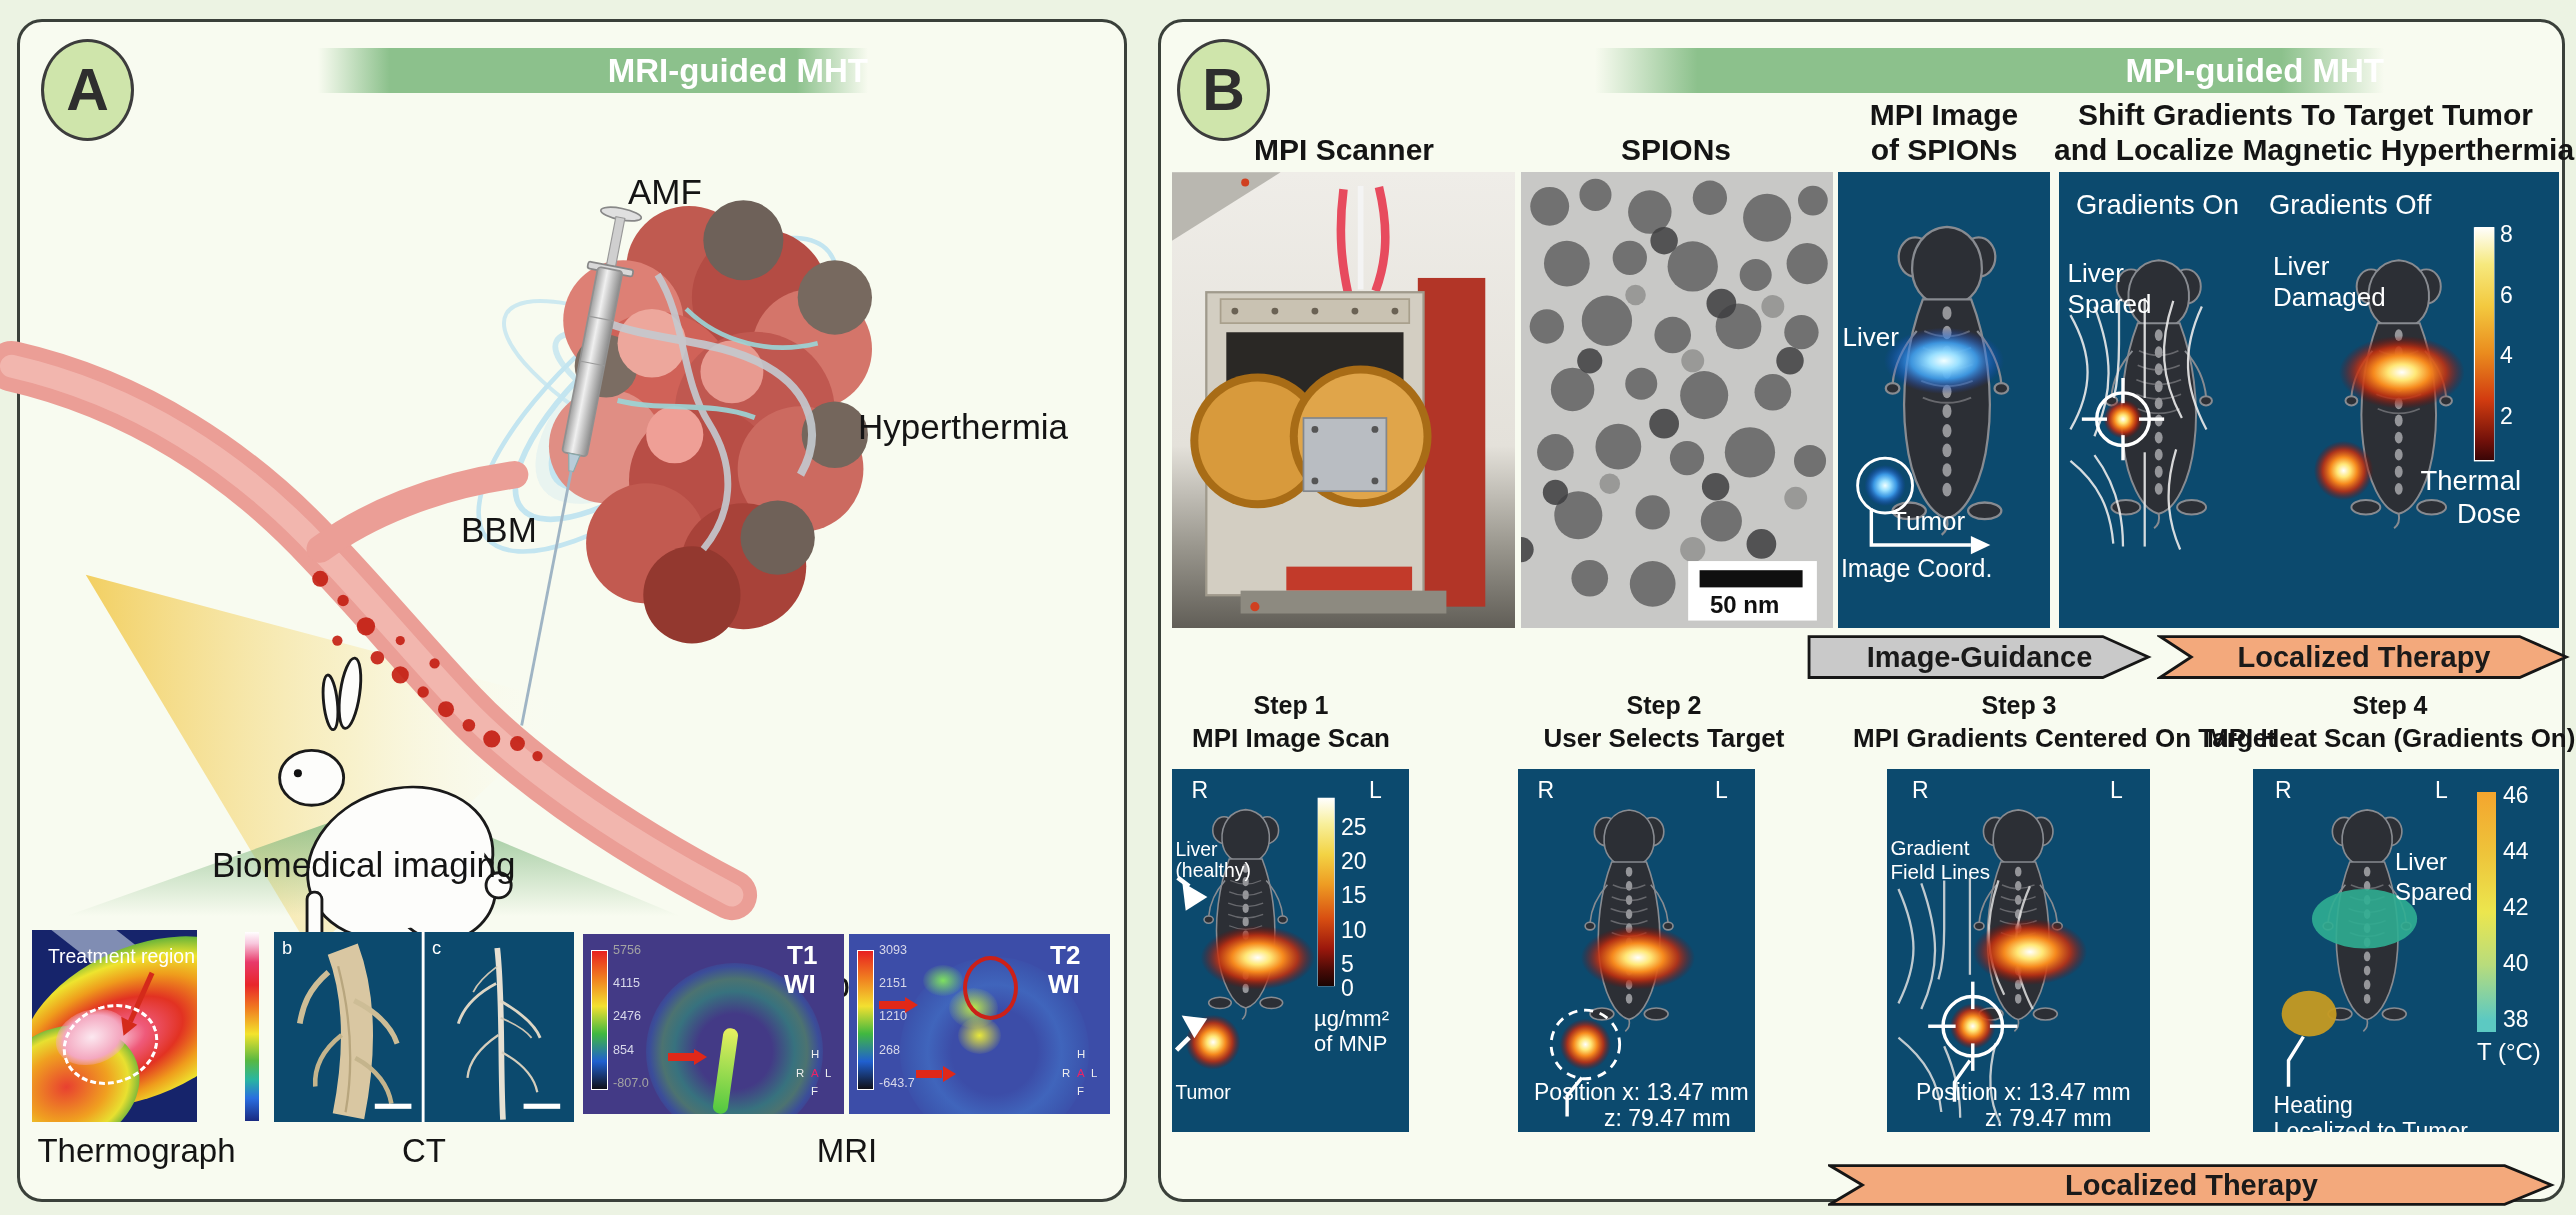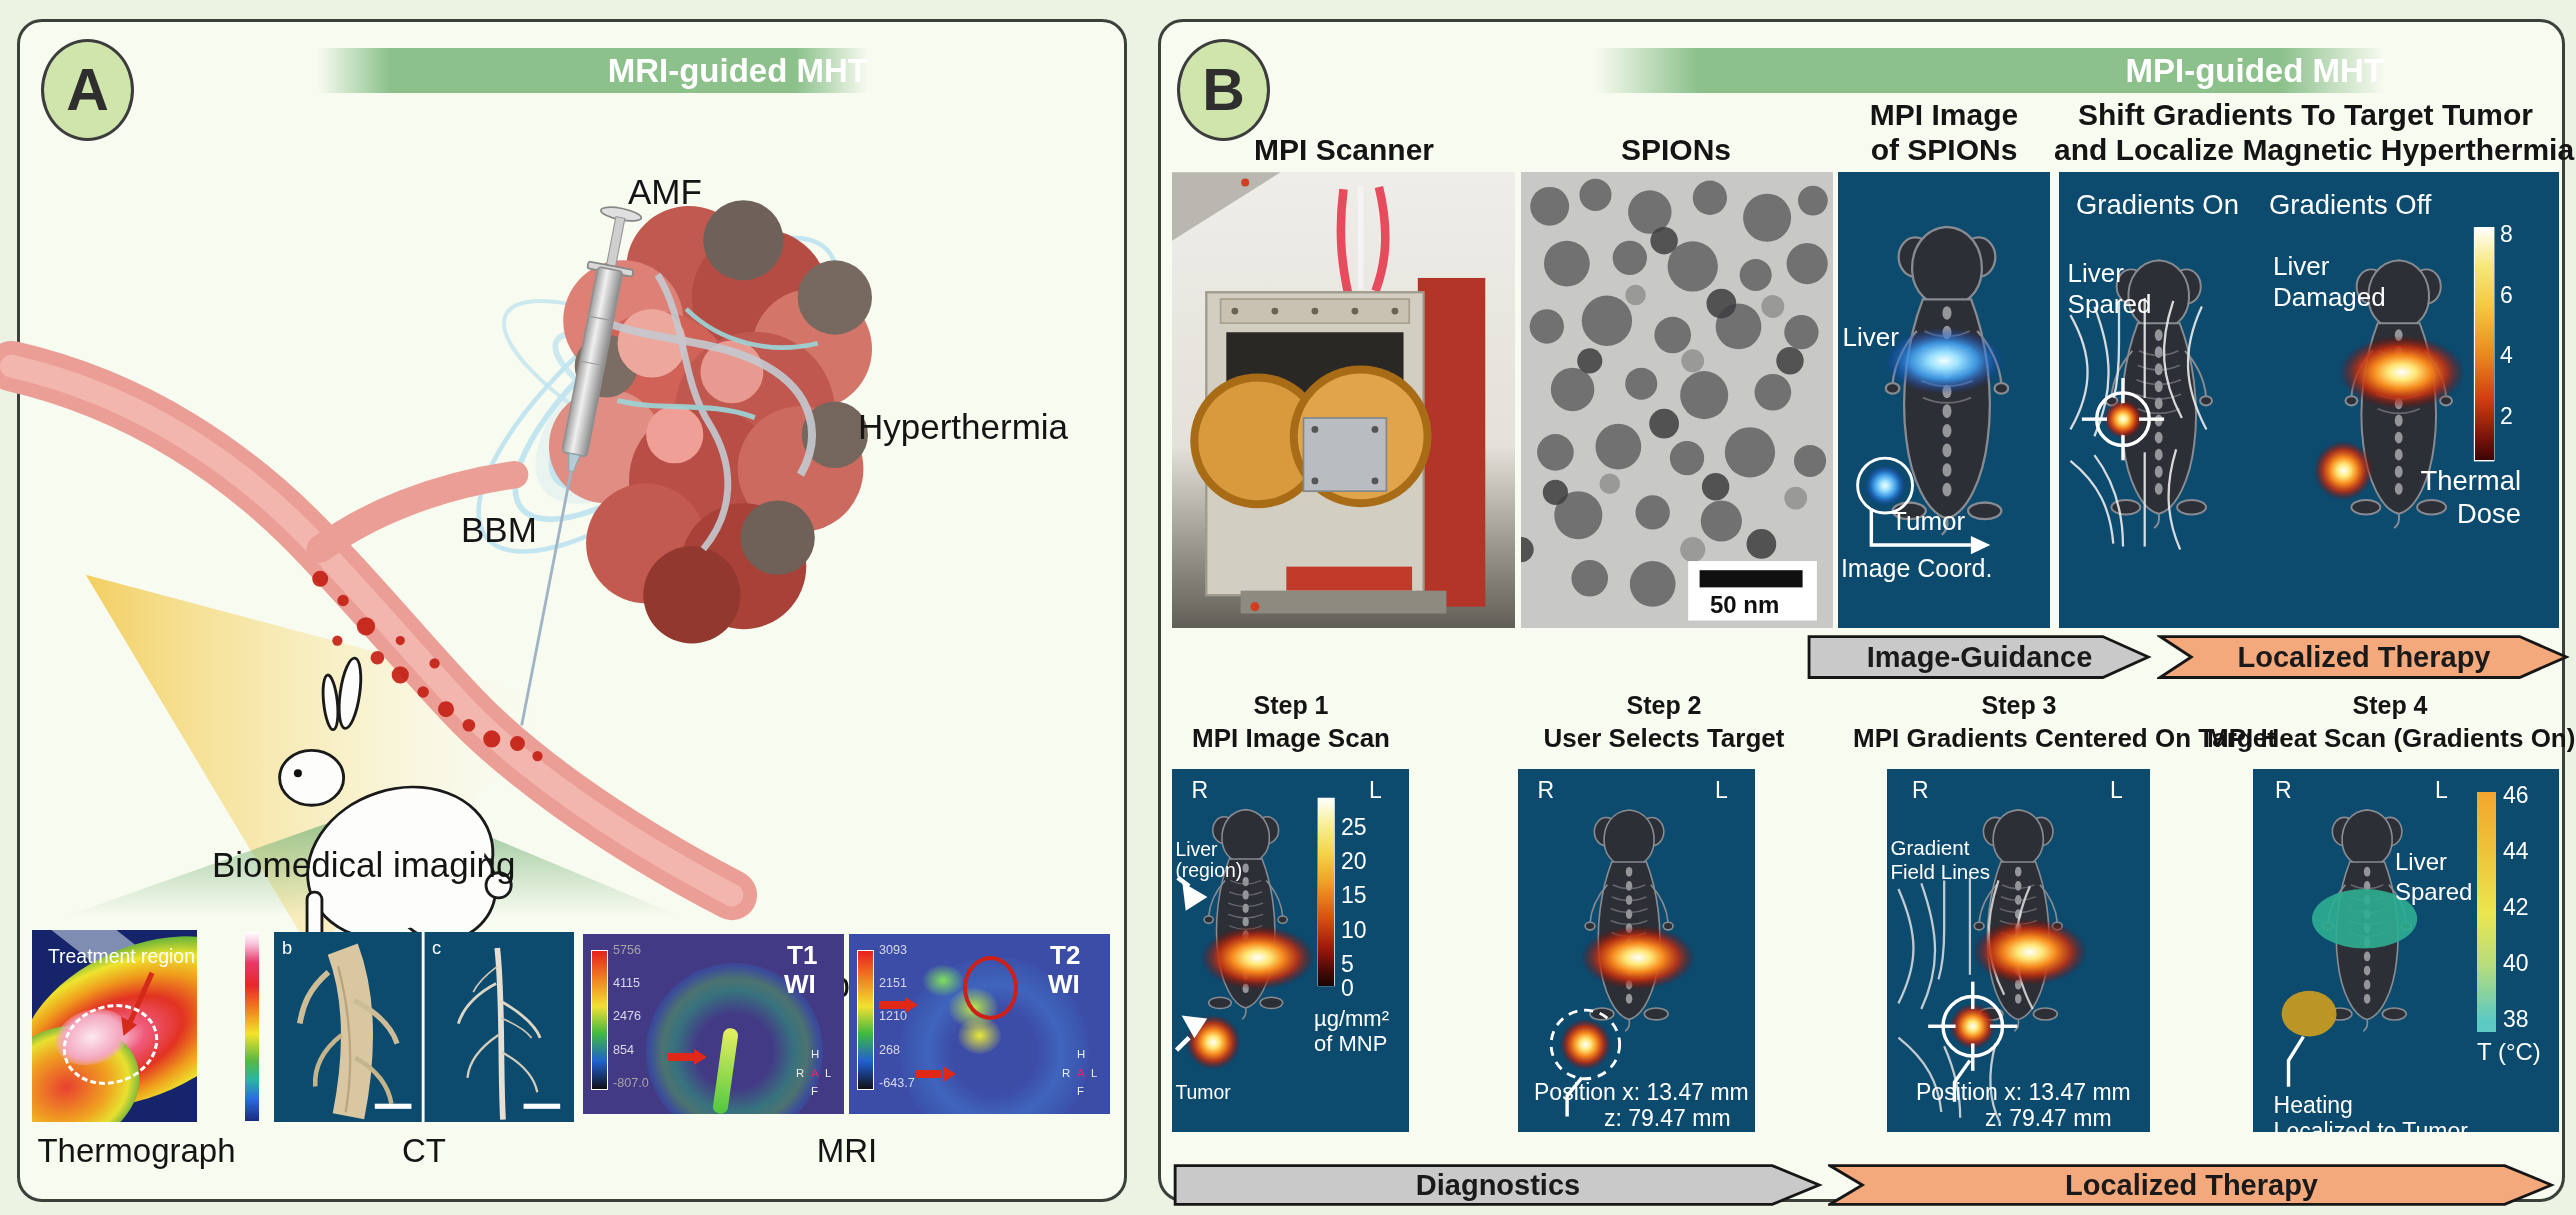--- a/index.html
+++ b/index.html
@@ -486,21 +486,21 @@
     <polygon points="62,428 20,446 52,472" fill="#fff" transform="rotate(-96 41 450)"></polygon>
     <line x1="8" y1="492" x2="30" y2="470" stroke="#fff" stroke-width="8"></line>
     <rect x="255" y="50" width="30" height="330" fill="#fff"></rect>
     <rect x="257" y="52" width="26" height="326" fill="url(#tdgrad)"></rect>
   </svg>
   <div class="bar" style="left:146px;top:29px;width:16px;height:188px;
        background:linear-gradient(180deg,#ffffff 0%,#f8ef9a 14%,#f3d344 30%,#ee9c23 46%,#d84f12 64%,#9c180c 80%,#470a06 92%,#1a0402 100%);"></div>
   <div class="t tw" style="left:19.4px;top:8px;font-size:23px;">R</div>
   <div class="t tw" style="left:197px;top:8px;font-size:23px;">L</div>
   <div class="t tw" style="left:3.4px;top:69px;font-size:19.4px;">Liver</div>
-  <div class="t tw" style="left:3.4px;top:90px;font-size:19.4px;">(region)</div>
+  <div class="t tw" style="left:3.4px;top:90px;font-size:19.4px;">(healthy)</div>
   <div class="t tw" style="left:3.4px;top:312px;font-size:19.4px;">Tumor</div>
   <div class="t tw" style="left:169px;top:45px;font-size:23px;">25</div>
   <div class="t tw" style="left:169px;top:79px;font-size:23px;">20</div>
   <div class="t tw" style="left:169px;top:113px;font-size:23px;">15</div>
   <div class="t tw" style="left:169px;top:148px;font-size:23px;">10</div>
   <div class="t tw" style="left:169px;top:182px;font-size:23px;">5</div>
   <div class="t tw" style="left:169px;top:206px;font-size:23px;">0</div>
   <div class="t tw" style="left:142px;top:237px;font-size:22px;">µg/mm²</div>
   <div class="t tw" style="left:142px;top:262px;font-size:22px;">of MNP</div>
 </div>
@@ -568,26 +568,20 @@
   <div class="t tw" style="left:250px;top:12.6px;font-size:23px;">46</div>
   <div class="t tw" style="left:250px;top:69px;font-size:23px;">44</div>
   <div class="t tw" style="left:250px;top:125px;font-size:23px;">42</div>
   <div class="t tw" style="left:250px;top:181px;font-size:23px;">40</div>
   <div class="t tw" style="left:250px;top:237px;font-size:23px;">38</div>
   <div class="t tw" style="left:224px;top:269px;font-size:24px;">T (°C)</div>
   <div class="t tw" style="left:20.6px;top:323px;font-size:23px;">Heating</div>
   <div class="t tw" style="left:20.6px;top:349px;font-size:23px;">Localized to Tumor</div>
 </div>
 
-<div class="aw" style="left:1173px;top:1161px;width:650px;height:48px;">
-  <svg width="650" height="48" viewBox="0 0 1136 84">
-        <path d="M3,8 H1048 L1130,42 L1048,76 H3 Z" fill="#c9c9c9" stroke="#161616" stroke-width="5"></path>
-      </svg>
-  <div class="lab">Diagnostics</div>
-</div>
 <div class="aw" style="left:1828px;top:1161px;width:727px;height:48px;">
   <svg width="727" height="48" viewBox="0 0 1272 84">
         <path d="M3,8 H1184 L1266,42 L1184,76 H3 L60,42 Z" fill="#f3a97c" stroke="#161616" stroke-width="5"></path>
       </svg>
   <div class="lab">Localized Therapy</div>
 </div>
 
 </div>
 
 

